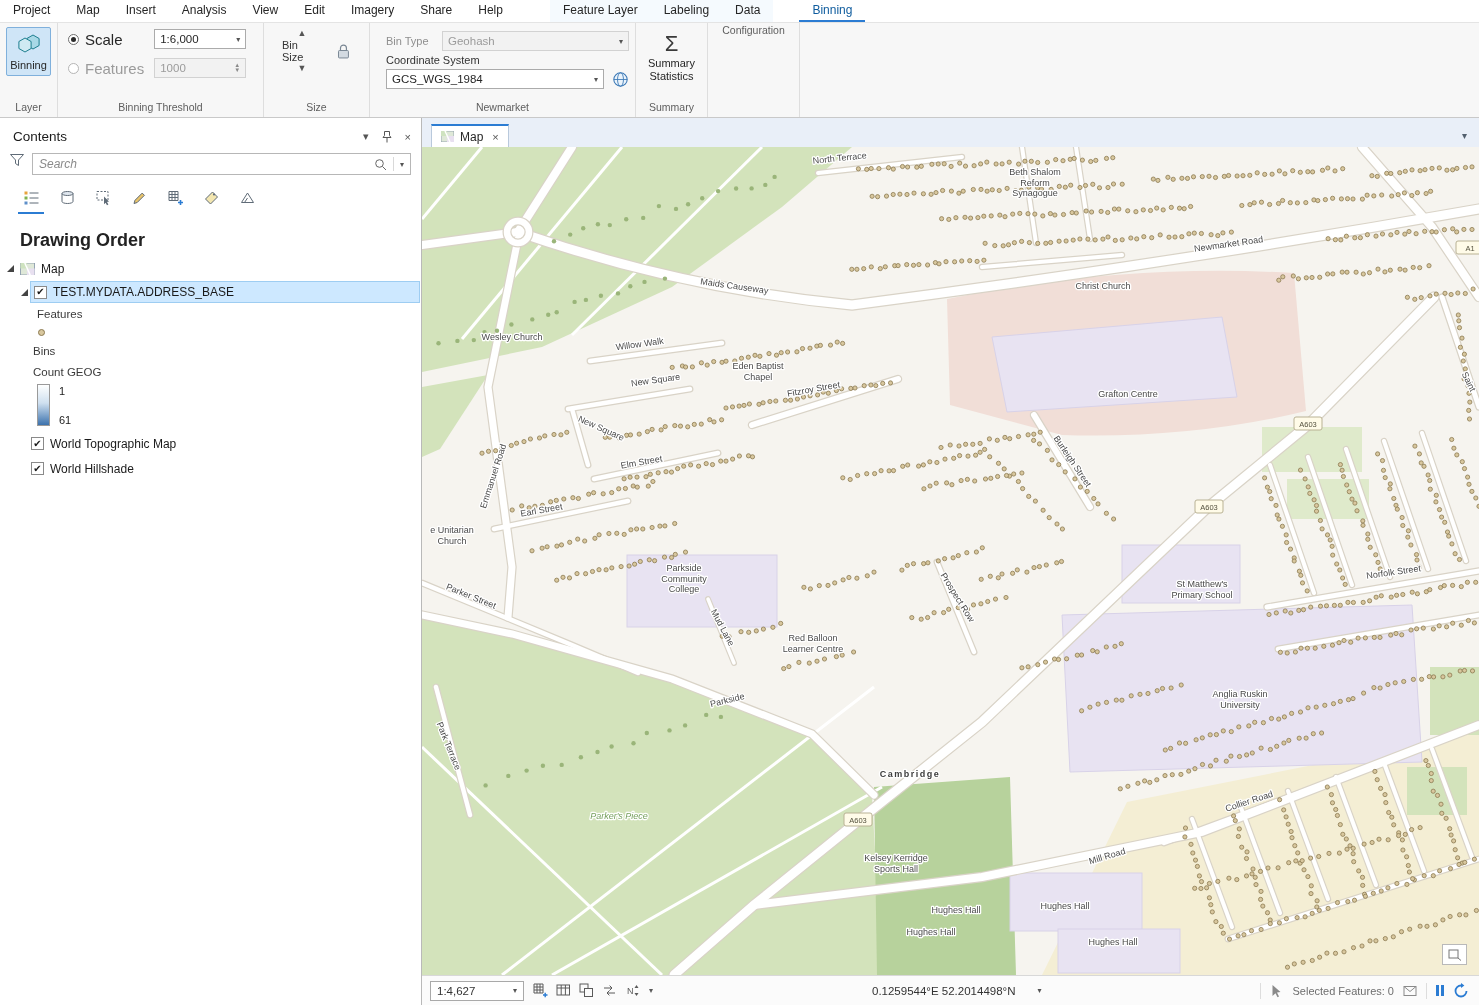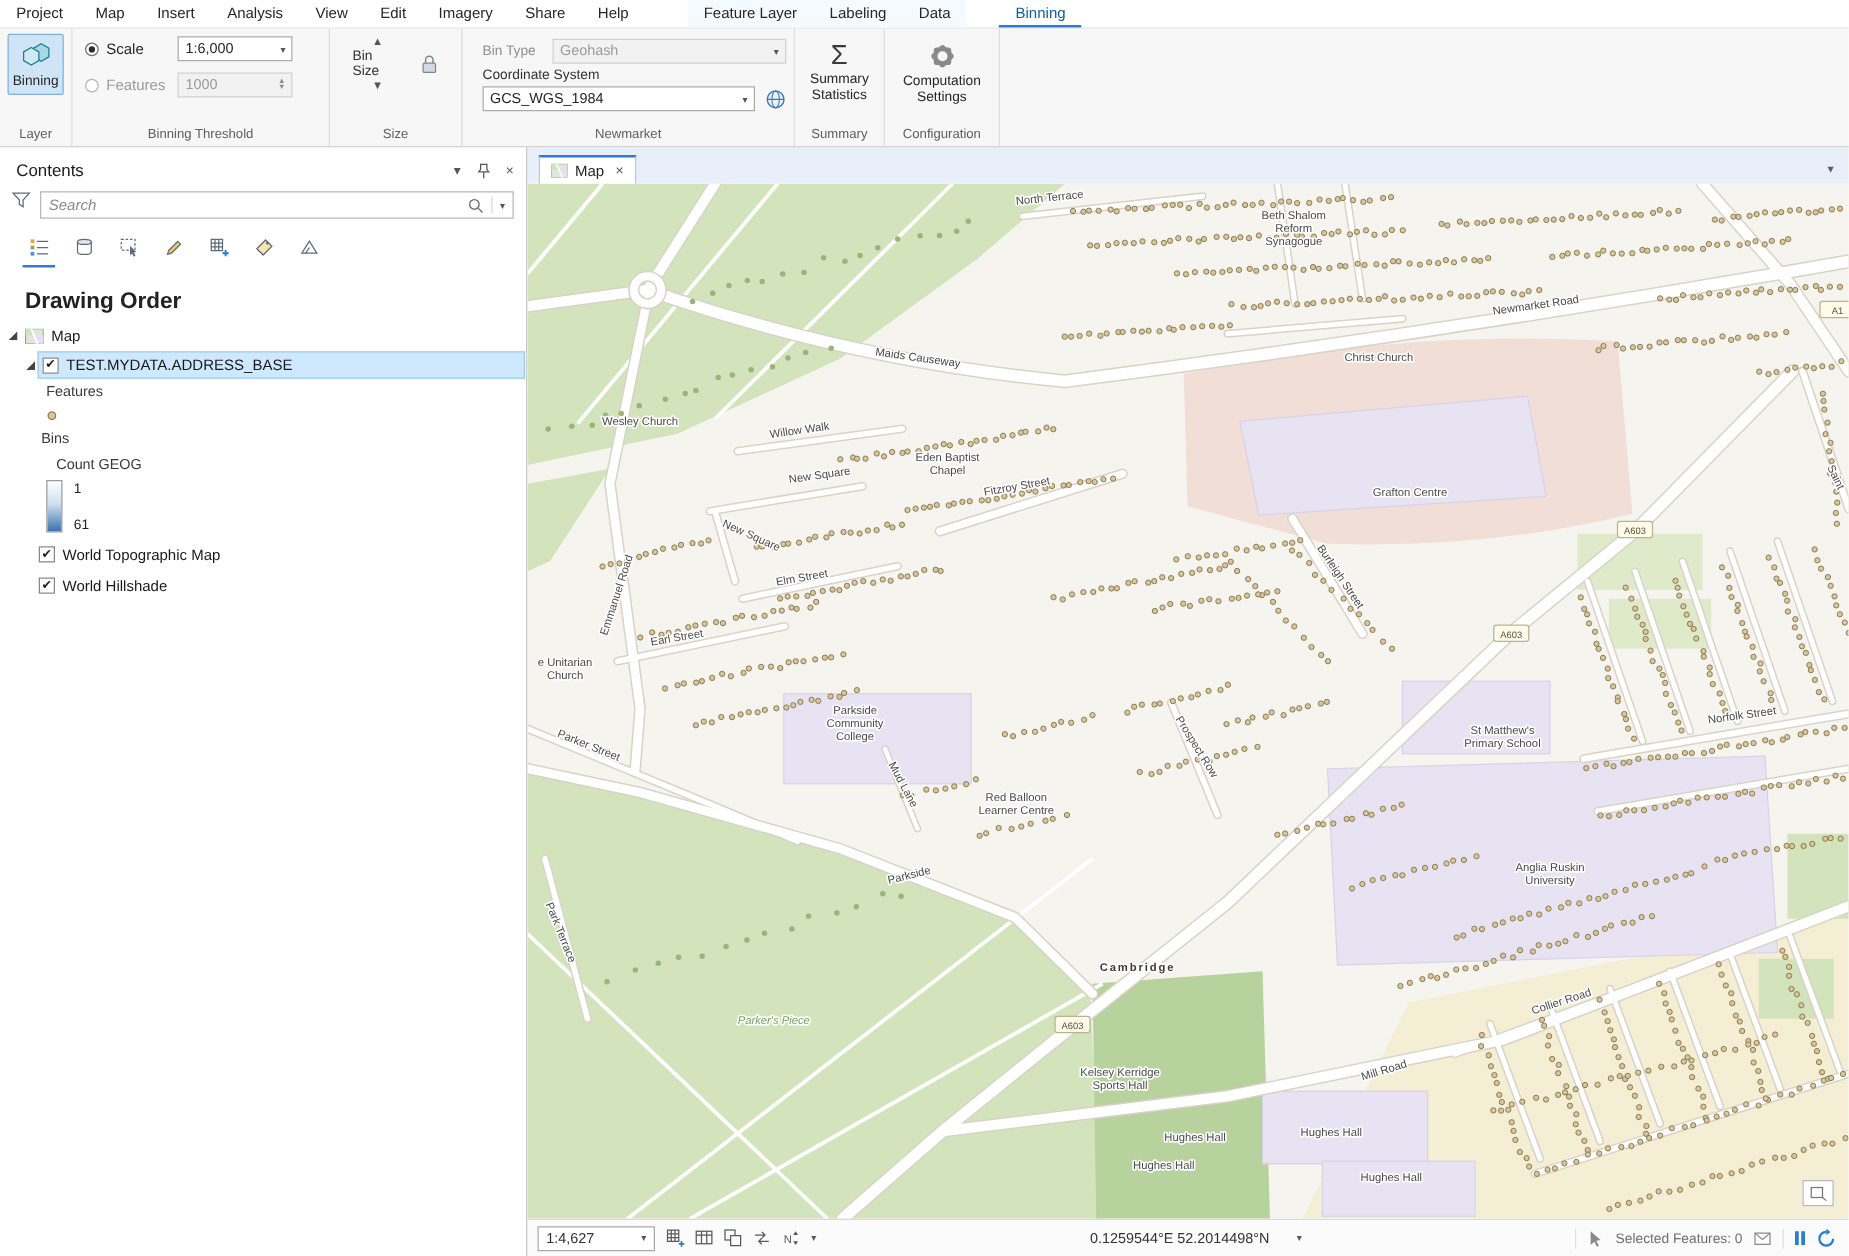--- a/index.html
+++ b/index.html
@@ -29,21 +29,21 @@
   .bigbtn.active { background:#cfe5f7; border-color:#7fb0dc; }
   .radio { width:11px; height:11px; border:1px solid #6f6f6f; border-radius:50%; background:#fff; display:inline-block; flex:0 0 auto; }
   .radio.sel::after { content:''; display:block; width:5px; height:5px; margin:2px; border-radius:50%; background:#2b2b2b; }
   .radio.dis { border-color:#b5b5b5; }
   .combo { height:20px; background:#fff; border:1px solid #ababab; font-size:11.5px;
     display:flex; align-items:center; padding:0 5px; gap:4px; }
   .combo .chev { margin-left:auto; color:#555; font-size:8px; }
   .combo.disabled { background:#f2f2f2; color:#9b9b9b; border-color:#d2d2d2; }
   .spincol { display:flex; flex-direction:column; margin-left:auto; font-size:6px; color:#8a8a8a; line-height:5px; }
   .thr-grid { display:grid; grid-template-columns:auto 92px; gap:9px 10px; align-items:center; padding:6px 10px 0; }
-  .radlab { display:flex; align-items:center; gap:6px; font-size:12px; }
+  .radlab { display:flex; align-items:center; gap:6px; font-size:15px; }
   .radlab.dis { color:#9b9b9b; }
   .sizebody { display:flex; align-items:center; gap:14px; padding:2px 12px 0; }
   .bscol { display:flex; flex-direction:column; align-items:center; gap:1px; font-size:11px; color:#333; }
   .bscol .arr { font-size:9px; color:#555; line-height:9px; }
   .app-grid { display:grid; grid-template-columns:auto; padding:2px 10px 0; row-gap:3px; width:253px; }
   .app-row { display:flex; align-items:center; gap:8px; }
   .app-lbl { font-size:11px; color:#8f8f8f; width:48px; }
   .app-lbl2 { font-size:11px; color:#333; }
 
   
@@ -222,32 +222,20 @@
       <div class="rg-body" style="justify-content:center">
         <div class="bigbtn" style="width:62px">
           <span style="font-size:22px;line-height:22px;color:#3a3a3a">Σ</span>
           <span>Summary Statistics</span>
         </div>
       </div>
       <div class="rg-label">Summary</div>
     </div>
 
     <div class="rgroup" style="width:92px">
-      <div class="rg-body" style="justify-content:center">
-        <div class="bigbtn" style="width:80px">
-          <svg width="24" height="24" viewBox="0 0 24 24">
-            <g fill="#8a8a8a">
-              <rect x="5" y="5" width="14" height="14" rx="2.5"></rect>
-              <rect x="5" y="5" width="14" height="14" rx="2.5" transform="rotate(45 12 12)"></rect>
-            </g>
-            <circle cx="12" cy="12" r="4" fill="#f7f7f7"></circle>
-          </svg>
-          <span>Computation Settings</span>
-        </div>
-      </div>
       <div class="rg-label">Configuration</div>
     </div>
 
     <div style="flex:1"></div>
   </div>
 
   <div class="main">
 
     <div class="contents">
       <div class="c-header">
@@ -354,21 +342,21 @@
 
         <div class="trow" style="padding-left:37px;height:21px">
           <span class="legend">Features</span>
         </div>
         <div class="trow" style="padding-left:38px;height:16px">
           <span class="symdot"></span>
         </div>
         <div class="trow" style="padding-left:33px;height:21px">
           <span class="legend">Bins</span>
         </div>
-        <div class="trow" style="padding-left:45px;height:21px">
+        <div class="trow" style="padding-left:33px;height:21px">
           <span class="legend">Count GEOG</span>
         </div>
         <div class="rampwrap">
           <div class="ramp"></div>
           <div class="rampnums">
             <span>1</span>
             <span>61</span>
           </div>
         </div>
 

